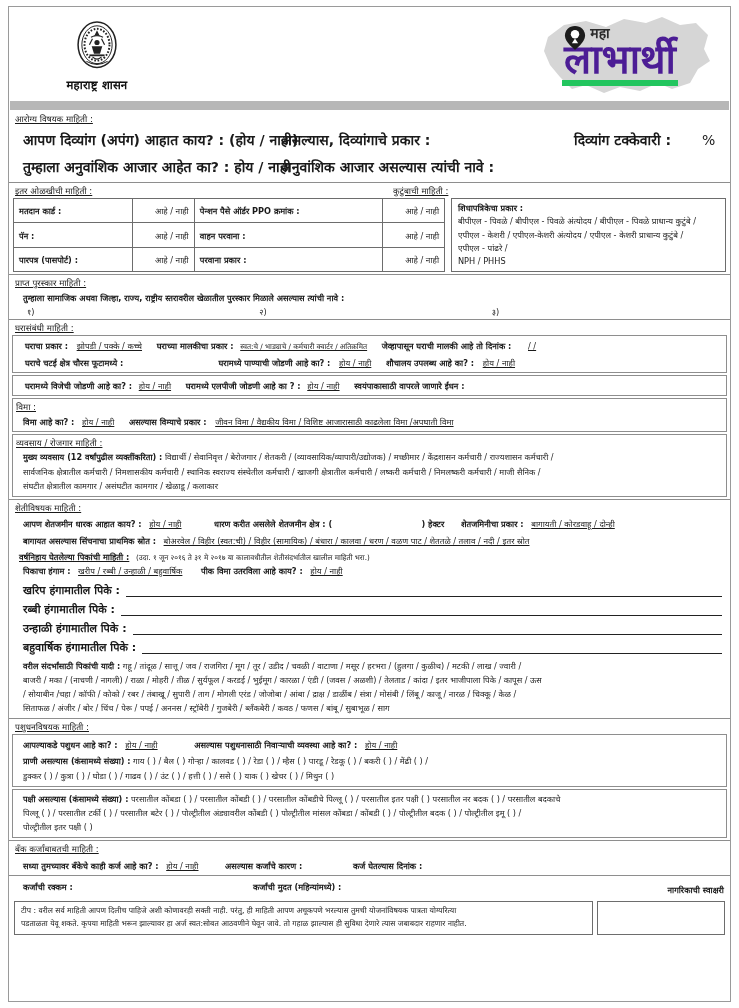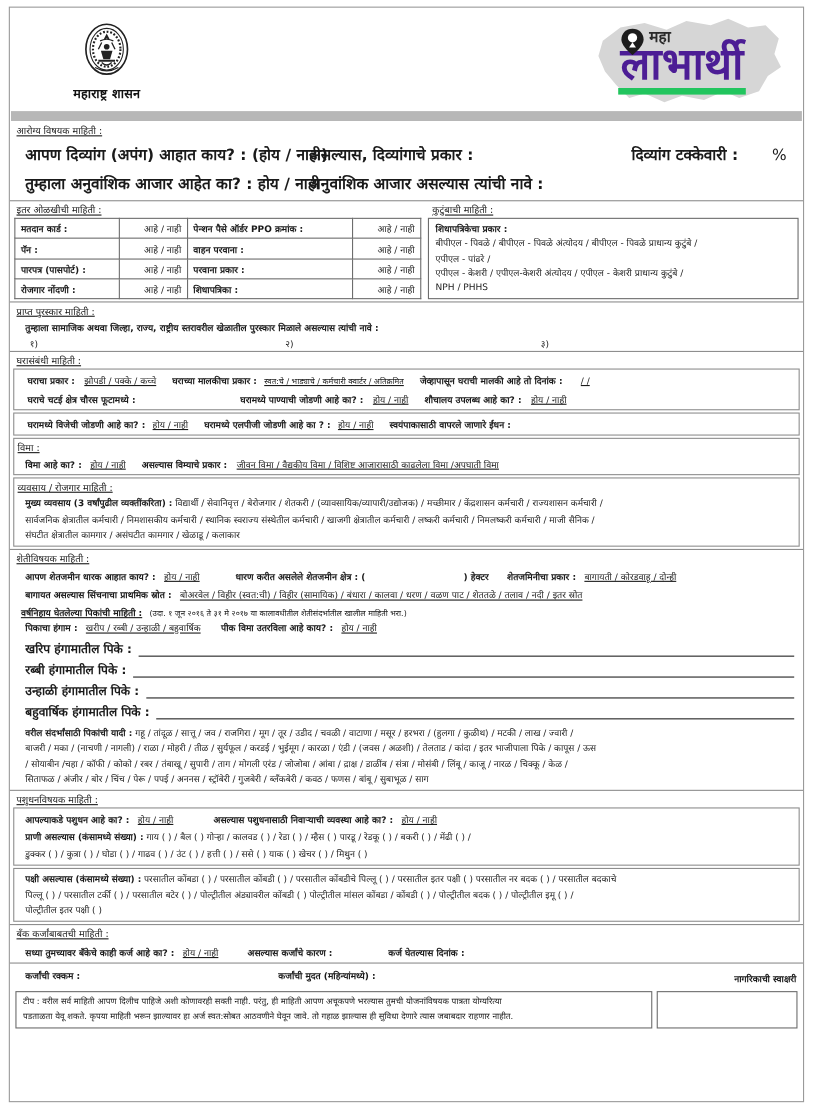--- a/index.html
+++ b/index.html
@@ -97,21 +97,21 @@
   .health-row {
     display: flex; font-size: 14px; padding: 4px 6px 4px 14px;
     white-space: nowrap;
   }
   .hc1 { width: 258px; }
   .hc2 { flex: 1; }
   .hc3 { width: 150px; text-align: left; }
 
   
   .idwrap { display: flex; padding: 0 4px 2px 4px; gap: 6px; }
-  .idtbl { border-collapse: collapse; width: 370px; }
+  .idtbl { border-collapse: collapse; width: 432px; }
   .idtbl td {
     border: 1px solid #6d6d6d;
     font-size: 8.2px;
     padding: 2.4px 5px;
     white-space: nowrap;
   }
   .idtbl td.k { font-weight: bold; }
   .idtbl td.v { text-align: right; width: 62px; font-weight: normal; }
   .fambox {
     border: 1px solid #6d6d6d;
@@ -245,34 +245,28 @@
             <td class="v">आहे / नाही</td>
             <td class="k">वाहन परवाना :</td>
             <td class="v">आहे / नाही</td>
           </tr>
           <tr>
             <td class="k">पारपत्र (पासपोर्ट) :</td>
             <td class="v">आहे / नाही</td>
             <td class="k">परवाना प्रकार :</td>
             <td class="v">आहे / नाही</td>
           </tr>
-          <tr>
-            <td class="k">रोजगार नोंदणी :</td>
-            <td class="v">आहे / नाही</td>
-            <td class="k">शिधापत्रिका :</td>
-            <td class="v">आहे / नाही</td>
-          </tr>
         </tbody>
       </table>
 
       <div class="fambox">
         <div class="ft">शिधापत्रिकेचा प्रकार :</div>
         <div>बीपीएल - पिवळे  /  बीपीएल - पिवळे अंत्योदय  /  बीपीएल - पिवळे प्राधान्य कुटुंबे  /</div>
+        <div>एपीएल - केशरी  /  एपीएल-केशरी अंत्योदय /  एपीएल - केशरी प्राधान्य कुटुंबे  /</div>
         <div>एपीएल - पांढरे  /</div>
-        <div>एपीएल - केशरी  /  एपीएल-केशरी अंत्योदय /  एपीएल - केशरी प्राधान्य कुटुंबे  /</div>
         <div>NPH  /  PHHS</div>
       </div>
     </div>
   </div>
 
   <div class="blk">
     <div class="sec-title">प्राप्त पुरस्कार माहिती :</div>
     <div class="row lbl" style="padding:2px 6px 1px 14px">तुम्हाला सामाजिक अथवा जिल्हा, राज्य, राष्ट्रीय स्तरावरील खेळातील पुरस्कार मिळाले असल्यास त्यांची नावे :</div>
     <div class="awardnums">
       <span>१)</span>
@@ -318,21 +312,21 @@
       <span class="lbl">विमा आहे का? :</span>
       <span class="opt" style="padding:0 12px 0 5px">होय / नाही</span>
       <span class="lbl">असल्यास विम्याचे प्रकार :</span>
       <span class="opt" style="padding-left:6px">जीवन विमा / वैद्यकीय विमा / विशिष्ट आजारासाठी काढलेला विमा /अपघाती विमा</span>
     </div>
   </div>
 
   <div class="blk2">
     <div class="sec-title" style="padding-left:3px">व्यवसाय / रोजगार माहिती :</div>
     <div class="listline" style="padding-left:10px">
-      <b>मुख्य व्यवसाय (3 वर्षांपुढील व्यक्तींकरिता) :</b>
+      <b>मुख्य व्यवसाय (12 वर्षांपुढील व्यक्तींकरिता) :</b>
       <span>विद्यार्थी  /  सेवानिवृत्त  /  बेरोजगार  /  शेतकरी  /  (व्यावसायिक/व्यापारी/उद्योजक)  /   मच्छीमार  /   केंद्रशासन कर्मचारी / राज्यशासन कर्मचारी /</span>
     </div>
     <div class="listline" style="padding-left:10px">सार्वजनिक क्षेत्रातील कर्मचारी  /  निमशासकीय कर्मचारी  /  स्थानिक स्वराज्य संस्थेतील कर्मचारी  /   खाजगी क्षेत्रातील कर्मचारी  /  लष्करी कर्मचारी  /  निमलष्करी कर्मचारी  /  माजी सैनिक  /</div>
     <div class="listline" style="padding:1px 8px 4px 10px">संघटीत क्षेत्रातील कामगार  /  असंघटीत कामगार  /  खेळाडू  /  कलाकार</div>
   </div>
 
   <div class="blk">
     <div class="sec-title">शेतीविषयक माहिती :</div>
     <div class="row" style="padding:3px 6px 3px 14px">
       <span class="lbl">आपण शेतजमीन धारक आहात काय? :</span>

